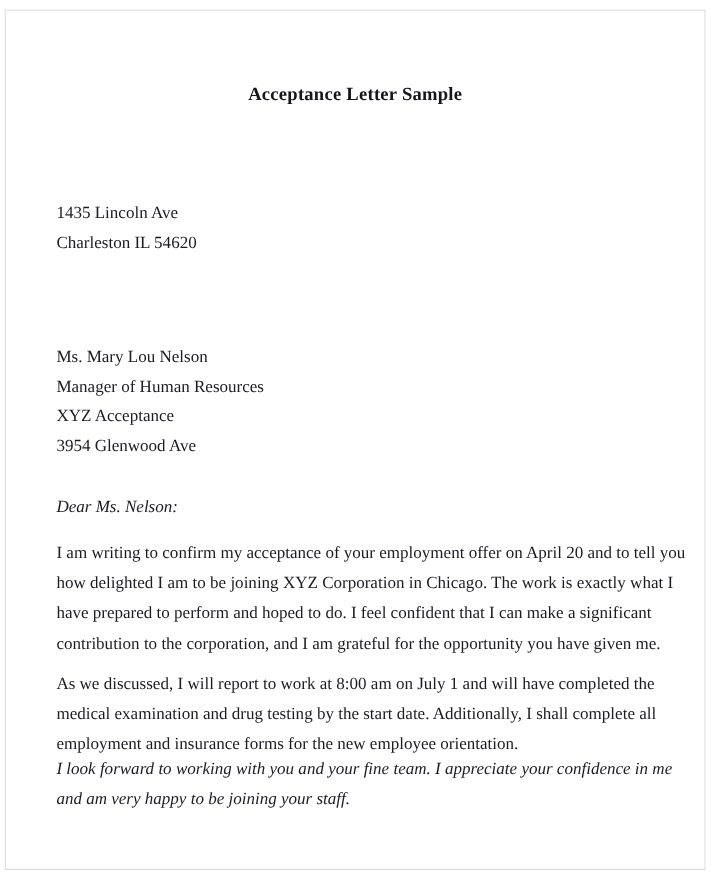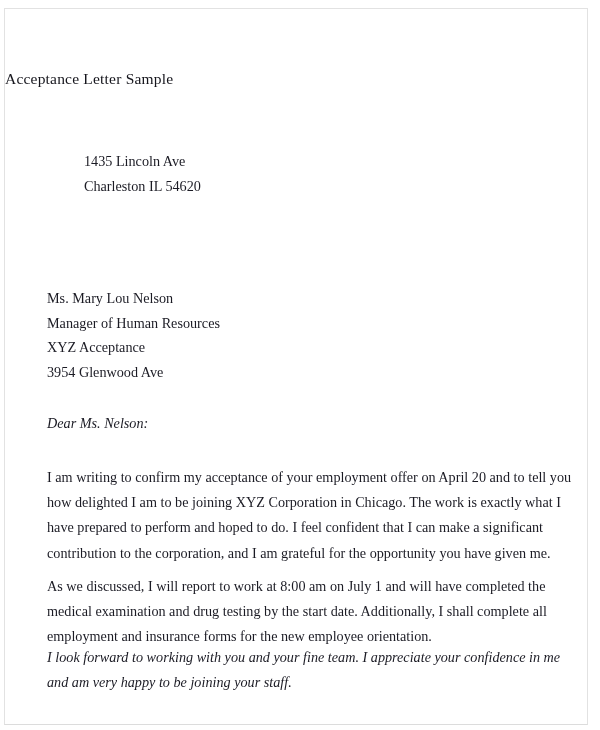--- a/index.html
+++ b/index.html
@@ -34,48 +34,48 @@
     right: 0;
     bottom: 0;
     padding: 0;
   }
 
   .doc-title {
     position: absolute;
     left: 0;
     right: 0;
     top: 60px;
-    font-weight: normal;
+    text-align: center;
+    font-weight: bold;
     font-size: 15.5px;
     letter-spacing: 0.2px;
     color: #15151c;
     line-height: 20px;
   }
 
   .block {
     position: absolute;
     left: 42px;
     font-size: 14.2px;
     line-height: 24.6px;
     color: #1b1b24;
   }
 
-  .block-sender   { top: 140px; margin-left: 37px; }
+  .block-sender   { top: 157px; }
   .block-recipient{ top: 277px; }
   .salutation     { top: 402px; font-style: italic; }
 
   .body-text {
     position: absolute;
     left: 42px;
     width: 528px;
     font-size: 14.2px;
     line-height: 25.2px;
     color: #1b1b24;
     text-align: left;
-    margin-top: 16px;
   }
 
   .para-1 { top: 440px; }
   .para-2 { top: 549px; }
   .para-3 { top: 620px; font-style: italic; }
 
   .line { display: block; white-space: pre; }
 </style>
 </head>
 <body>

